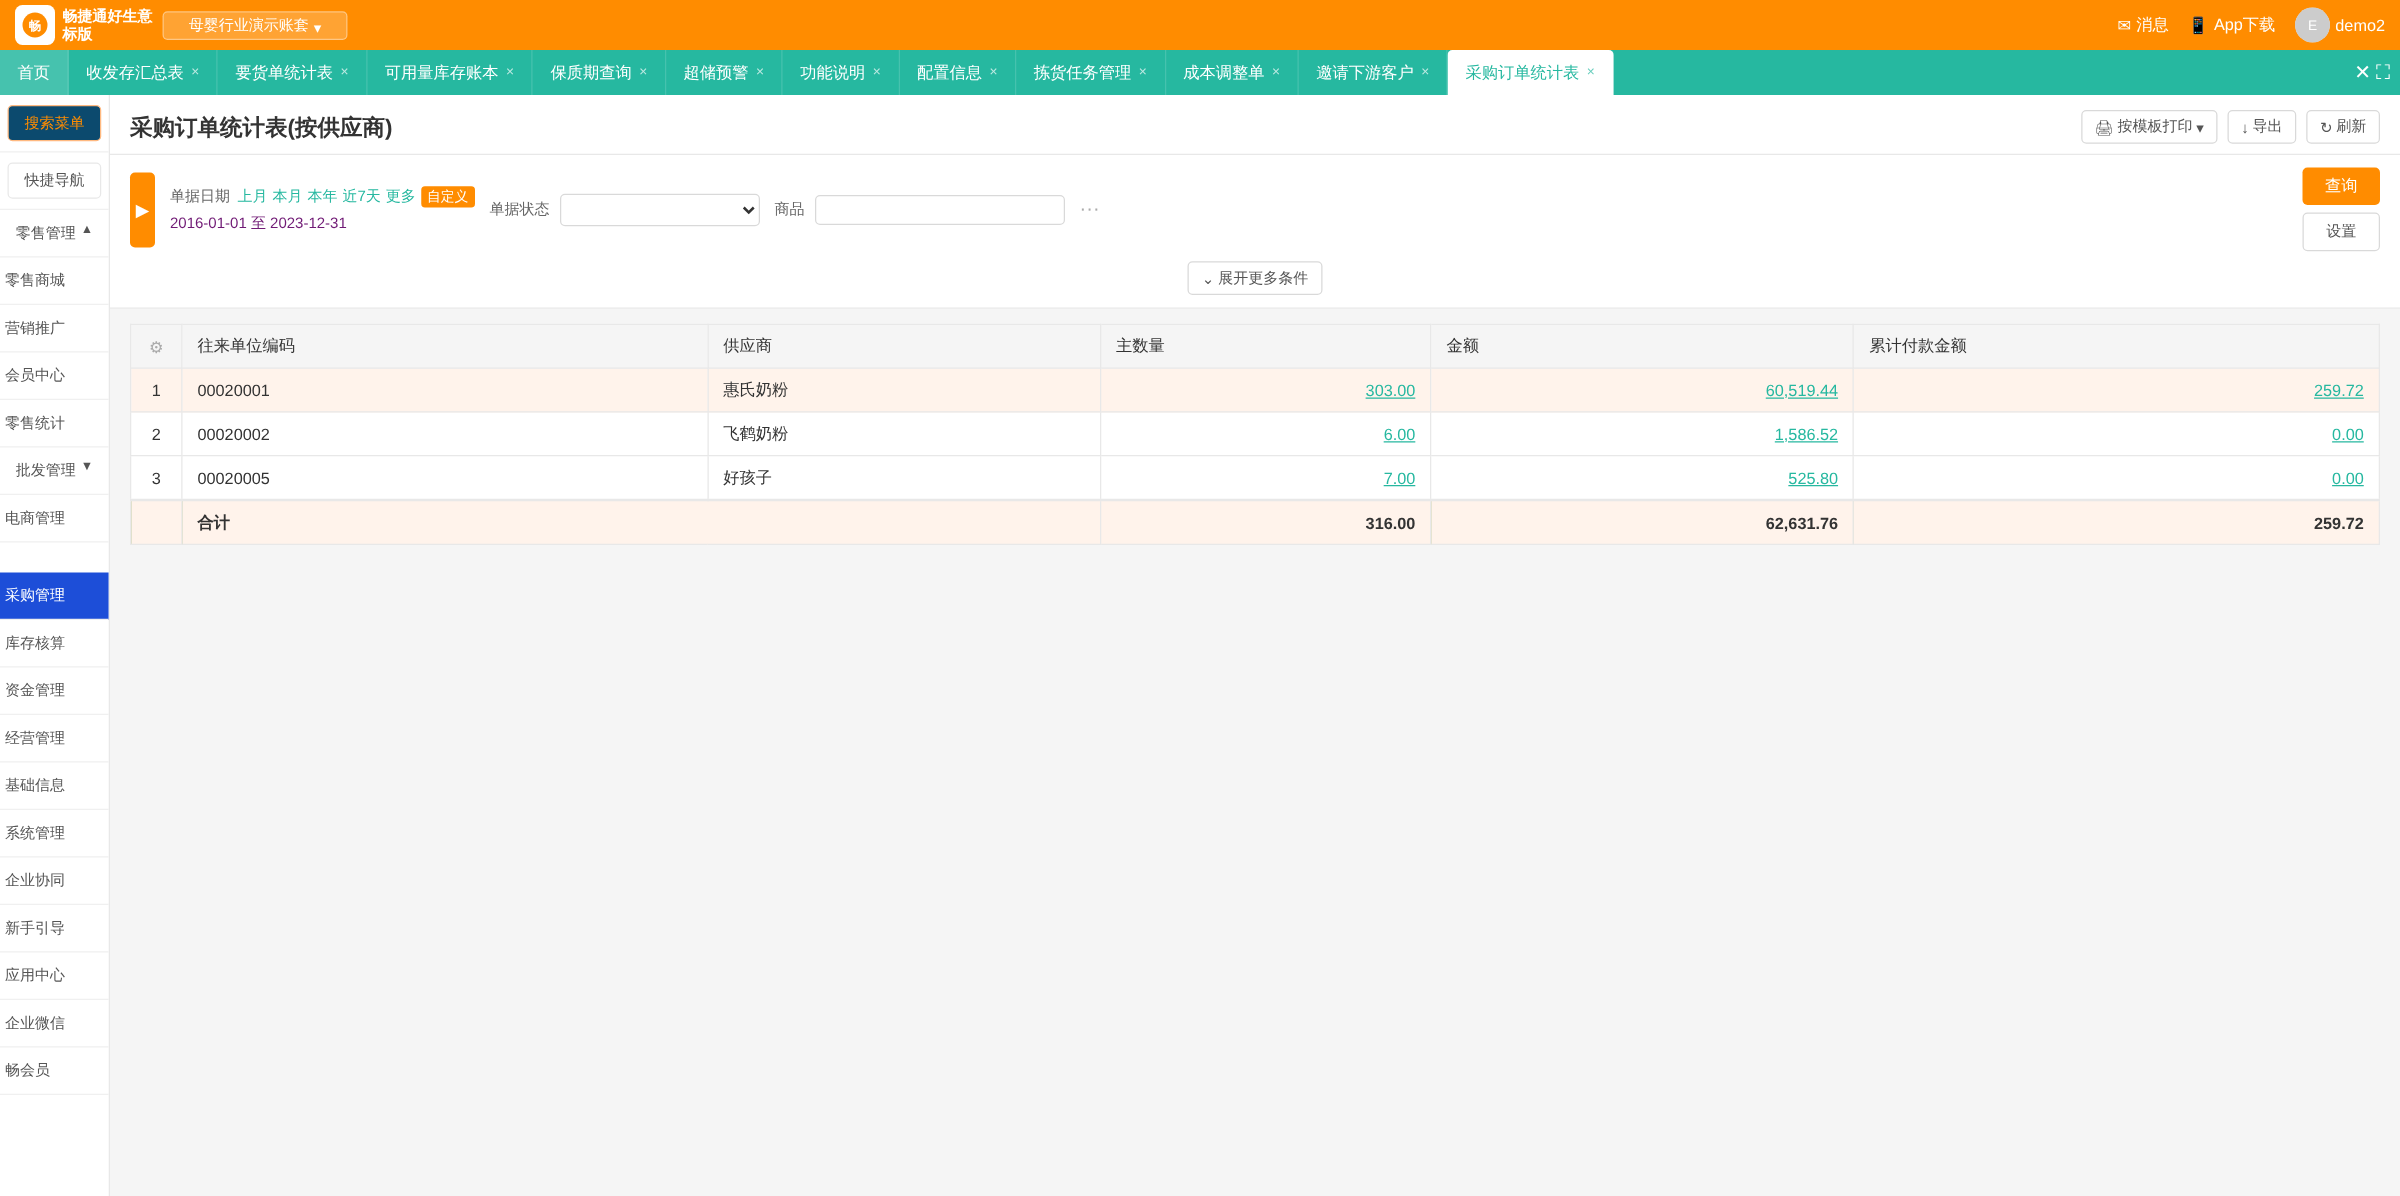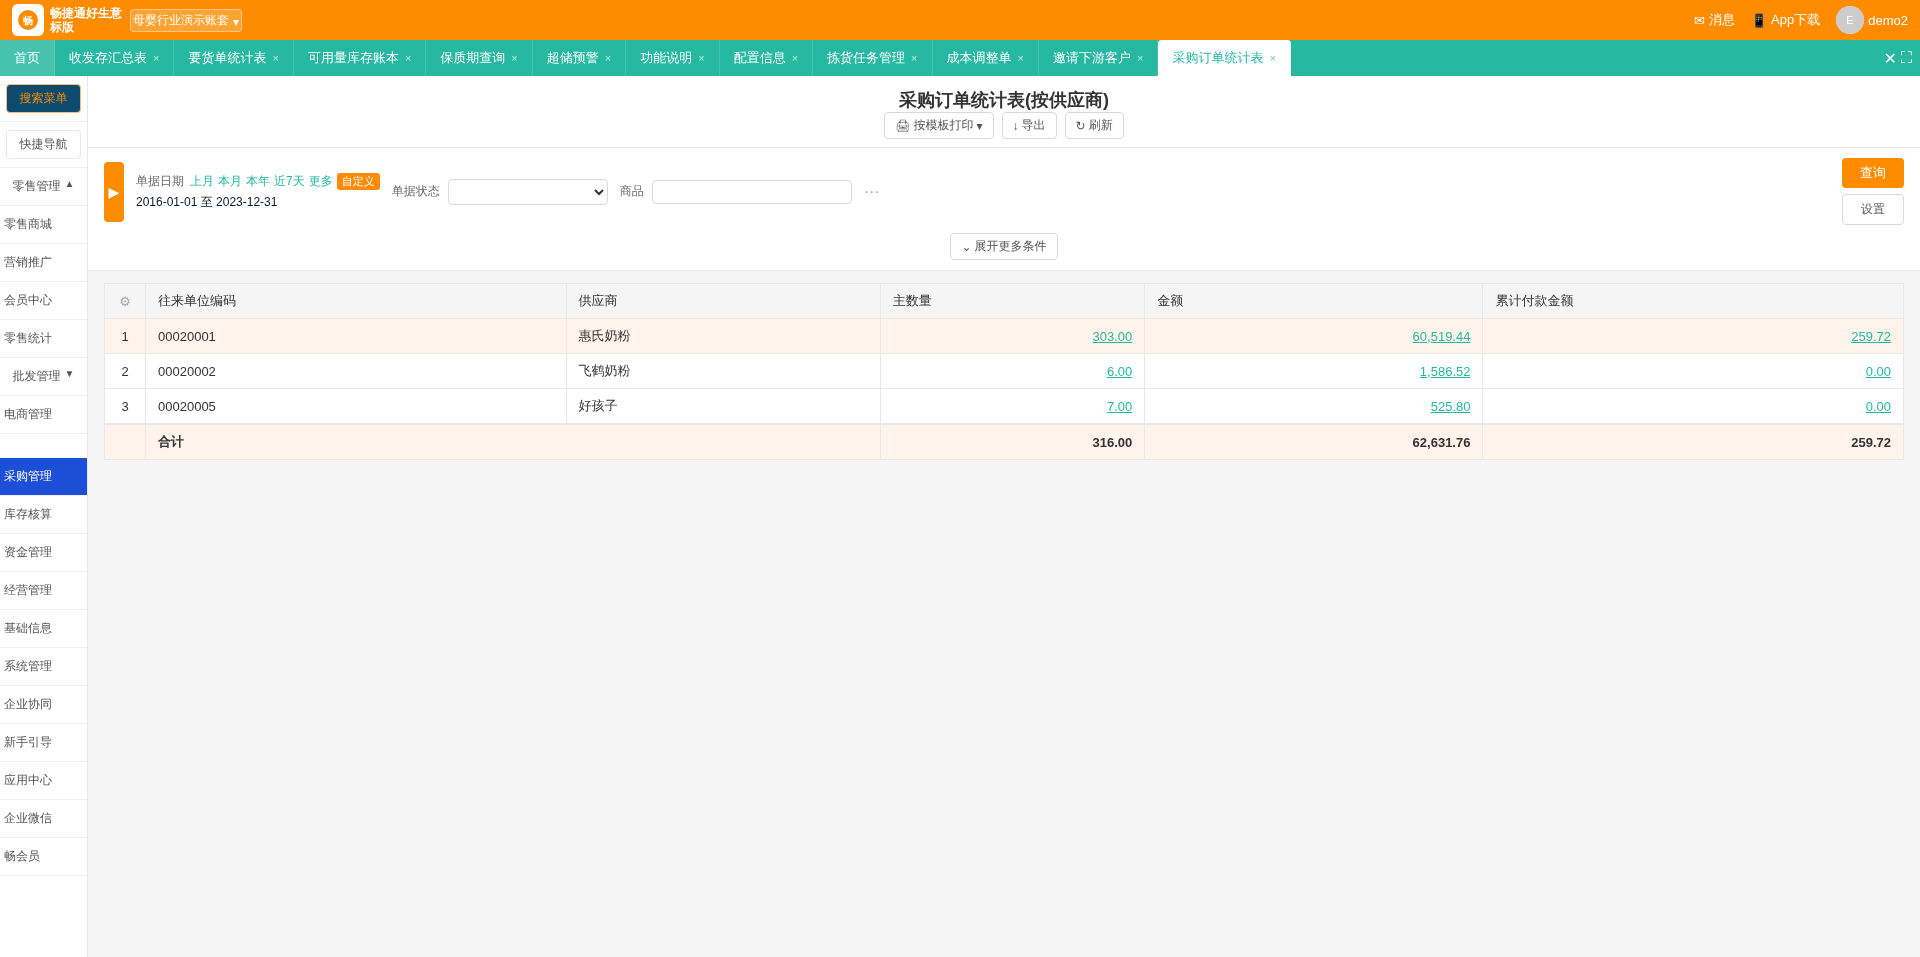--- a/index.html
+++ b/index.html
@@ -5,21 +5,21 @@
     * { box-sizing: border-box; margin: 0; padding: 0; }
     body { font-family: "Microsoft YaHei", "PingFang SC", sans-serif; font-size: 13px; background: #f5f5f5; display: flex; flex-direction: column; height: 957px; overflow: hidden; }
 
     
     .top-bar { height: 40px; background: #ff8c00; display: flex; align-items: center; justify-content: space-between; padding: 0 12px; flex-shrink: 0; }
     .top-bar-left { display: flex; align-items: center; gap: 8px; }
     .logo-area { display: flex; align-items: center; gap: 6px; }
     .logo-icon { width: 32px; height: 32px; background: #fff; border-radius: 6px; display: flex; align-items: center; justify-content: center; }
     .logo-icon svg { width: 24px; height: 24px; }
     .logo-text { color: #fff; font-size: 12px; font-weight: bold; line-height: 1.2; }
-    .workspace-selector { background: rgba(255,255,255,0.2); border: 1px solid rgba(255,255,255,0.4); border-radius: 4px; color: #fff; padding: 2px 2px; font-size: 12px; display: flex; align-items: flex-end; gap: 4px; cursor: pointer; }
+    .workspace-selector { background: rgba(255,255,255,0.2); border: 1px solid rgba(255,255,255,0.4); border-radius: 4px; color: #fff; padding: 2px 20px; font-size: 12px; display: flex; align-items: flex-end; gap: 4px; cursor: pointer; }
     .top-bar-right { display: flex; align-items: center; gap: 16px; color: #fff; font-size: 13px; }
     .top-bar-right .icon-btn { display: flex; align-items: center; gap: 4px; cursor: pointer; color: #fff; }
     .avatar { width: 28px; height: 28px; border-radius: 50%; background: #e0e0e0; overflow: hidden; display: flex; align-items: center; justify-content: center; }
 
     
     .nav-tabs { height: 36px; background: #26b8a0; display: flex; align-items: center; padding: 0 0; flex-shrink: 0; overflow: hidden; }
     .nav-tab { height: 36px; padding: 0 14px; display: flex; align-items: center; gap: 4px; color: #fff; font-size: 13px; cursor: pointer; white-space: nowrap; border-right: 1px solid rgba(255,255,255,0.15); flex-shrink: 0; }
     .nav-tab:first-child { background: rgba(255,255,255,0.15); }
     .nav-tab.active { background: #fff; color: #26b8a0; border-radius: 4px 4px 0 0; }
     .nav-tab .close-x { font-size: 11px; opacity: 0.7; margin-left: 2px; }
@@ -37,38 +37,38 @@
     .sidebar-nav-btn-inner { width: 100%; background: #fff; border: 1px solid #e8e8e8; border-radius: 4px; color: #555; padding: 5px 0; font-size: 12px; text-align: center; cursor: pointer; }
     .sidebar-item { padding: 10px 4px; text-align: center; color: #555; font-size: 12px; cursor: pointer; border-bottom: 1px solid #f0f0f0; display: flex; flex-direction: column; align-items: flex-start; gap: 2px; }
     .sidebar-item.active { background: #1d4ed8; color: #fff; margin-top: 24px; }
     .sidebar-item.has-arrow { flex-direction: row; justify-content: center; padding: 10px 8px; }
     .sidebar-item .arrow { font-size: 10px; margin-left: 2px; }
 
     
     .content-area { flex: 1; display: flex; flex-direction: column; overflow: hidden; background: #f5f5f5; }
 
     
-    .page-header { background: #fff; padding: 12px 16px 8px; border-bottom: 1px solid #e8e8e8; flex-shrink: 0; display: flex; justify-content: space-between; align-items: center; flex-direction: column; }
+    .page-header { background: #fff; padding: 12px 16px 8px; border-bottom: 1px solid #e8e8e8; flex-shrink: 0; display: flex; justify-content: space-between; align-items: center; }
     .page-title { font-size: 18px; font-weight: bold; color: #333; }
     .page-header-actions { display: flex; align-items: center; gap: 8px; }
     .btn-print { background: #fff; border: 1px solid #d9d9d9; border-radius: 4px; padding: 4px 10px; font-size: 12px; cursor: pointer; display: flex; align-items: center; gap: 3px; color: #555; }
     .btn-export { background: #fff; border: 1px solid #d9d9d9; border-radius: 4px; padding: 4px 10px; font-size: 12px; cursor: pointer; display: flex; align-items: center; gap: 3px; color: #555; }
     .btn-refresh { background: #fff; border: 1px solid #d9d9d9; border-radius: 4px; padding: 4px 10px; font-size: 12px; cursor: pointer; display: flex; align-items: center; gap: 3px; color: #555; }
 
     
     .filter-area { background: #fff; padding: 10px 16px; border-bottom: 1px solid #e8e8e8; flex-shrink: 0; }
     .filter-row { display: flex; align-items: center; gap: 12px; flex-wrap: wrap; }
     .filter-toggle-btn { background: #ff8c00; color: #fff; border: none; border-radius: 4px; width: 20px; height: 60px; cursor: pointer; font-size: 14px; flex-shrink: 0; display: flex; align-items: center; justify-content: center; }
     .filter-group { display: flex; flex-direction: column; gap: 4px; }
     .filter-label { font-size: 12px; color: #666; }
     .filter-date-row { display: flex; align-items: center; gap: 6px; font-size: 12px; }
     .filter-date-shortcuts { display: flex; gap: 4px; }
     .date-shortcut { color: #26b8a0; cursor: pointer; font-size: 12px; }
     .date-shortcut.active, .date-custom-tag { background: #ff8c00; color: #fff; border-radius: 3px; padding: 1px 5px; font-size: 11px; }
-    .date-range-text { color: #0f172a; font-size: 12px; }
+    .date-range-text { color: #701a75; font-size: 12px; }
     .filter-input-group { display: flex; align-items: center; gap: 8px; }
     .filter-select { border: 1px solid #d9d9d9; border-radius: 4px; padding: 4px 8px; font-size: 12px; color: #333; background: #fff; min-width: 160px; }
     .filter-input { border: 1px solid #d9d9d9; border-radius: 4px; padding: 4px 8px; font-size: 12px; color: #333; background: #fff; width: 200px; }
     .filter-more-btn { background: #fff; border: 1px solid #d9d9d9; border-radius: 4px; padding: 4px 10px; font-size: 12px; cursor: pointer; color: #555; display: flex; align-items: center; gap: 3px; margin: 0 auto; }
     .btn-search { background: #ff8c00; color: #fff; border: none; border-radius: 4px; padding: 6px 18px; font-size: 13px; cursor: pointer; }
     .btn-settings { background: #fff; border: 1px solid #d9d9d9; border-radius: 4px; padding: 6px 12px; font-size: 12px; cursor: pointer; color: #555; }
     .filter-actions { display: flex; flex-direction: column; gap: 6px; margin-left: auto; }
     .filter-dots { color: #aaa; font-size: 16px; cursor: pointer; margin-left: 4px; }
 
     

